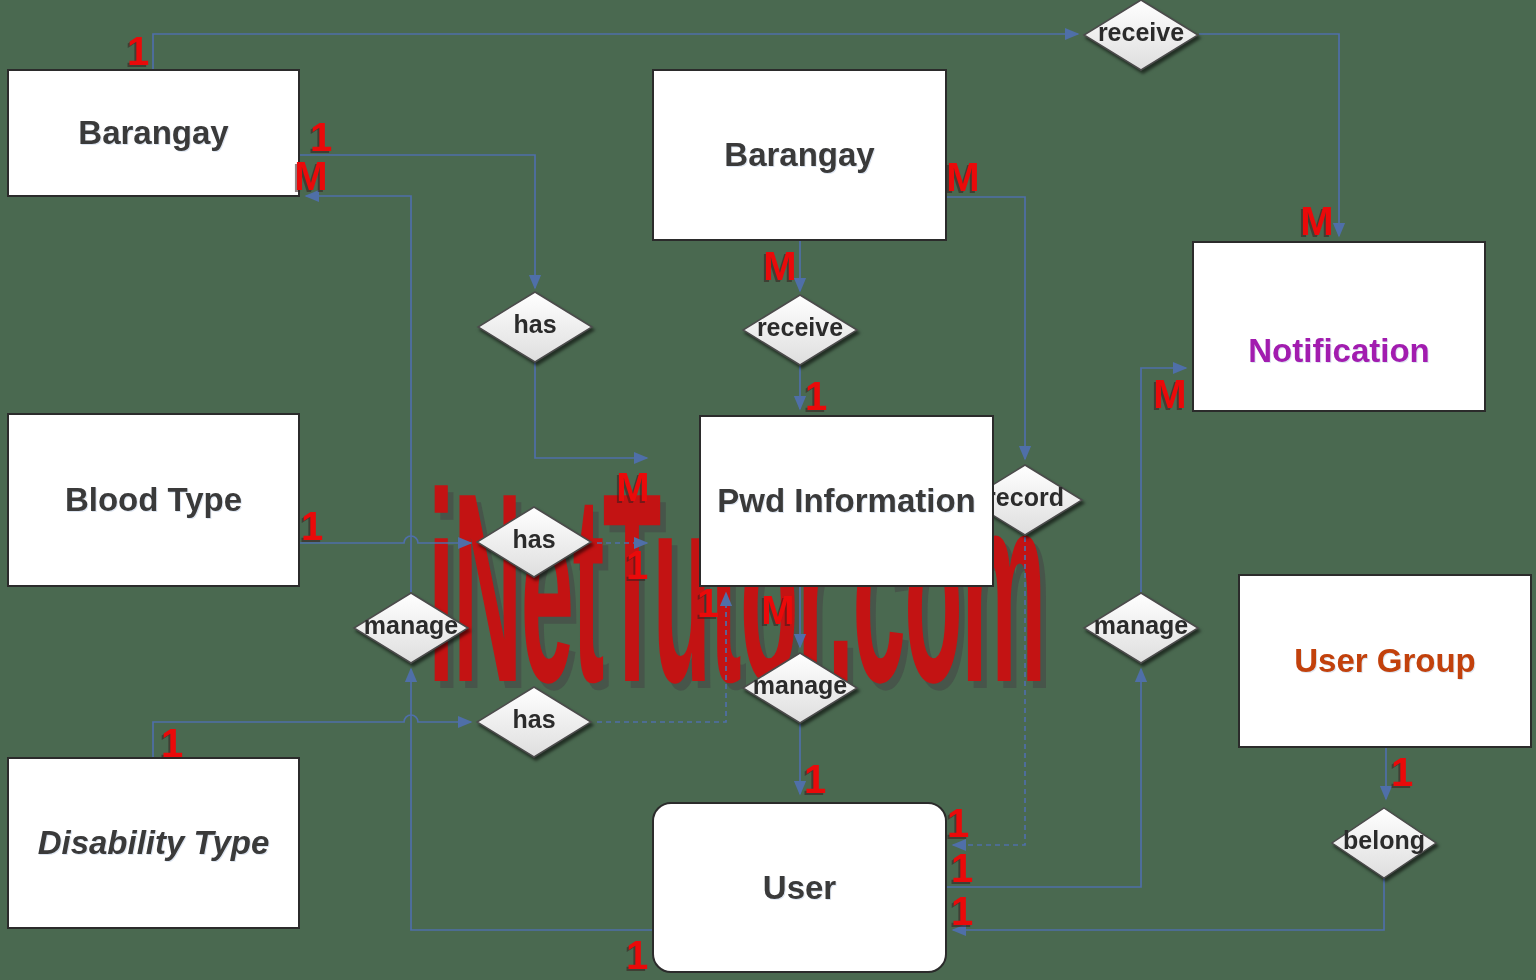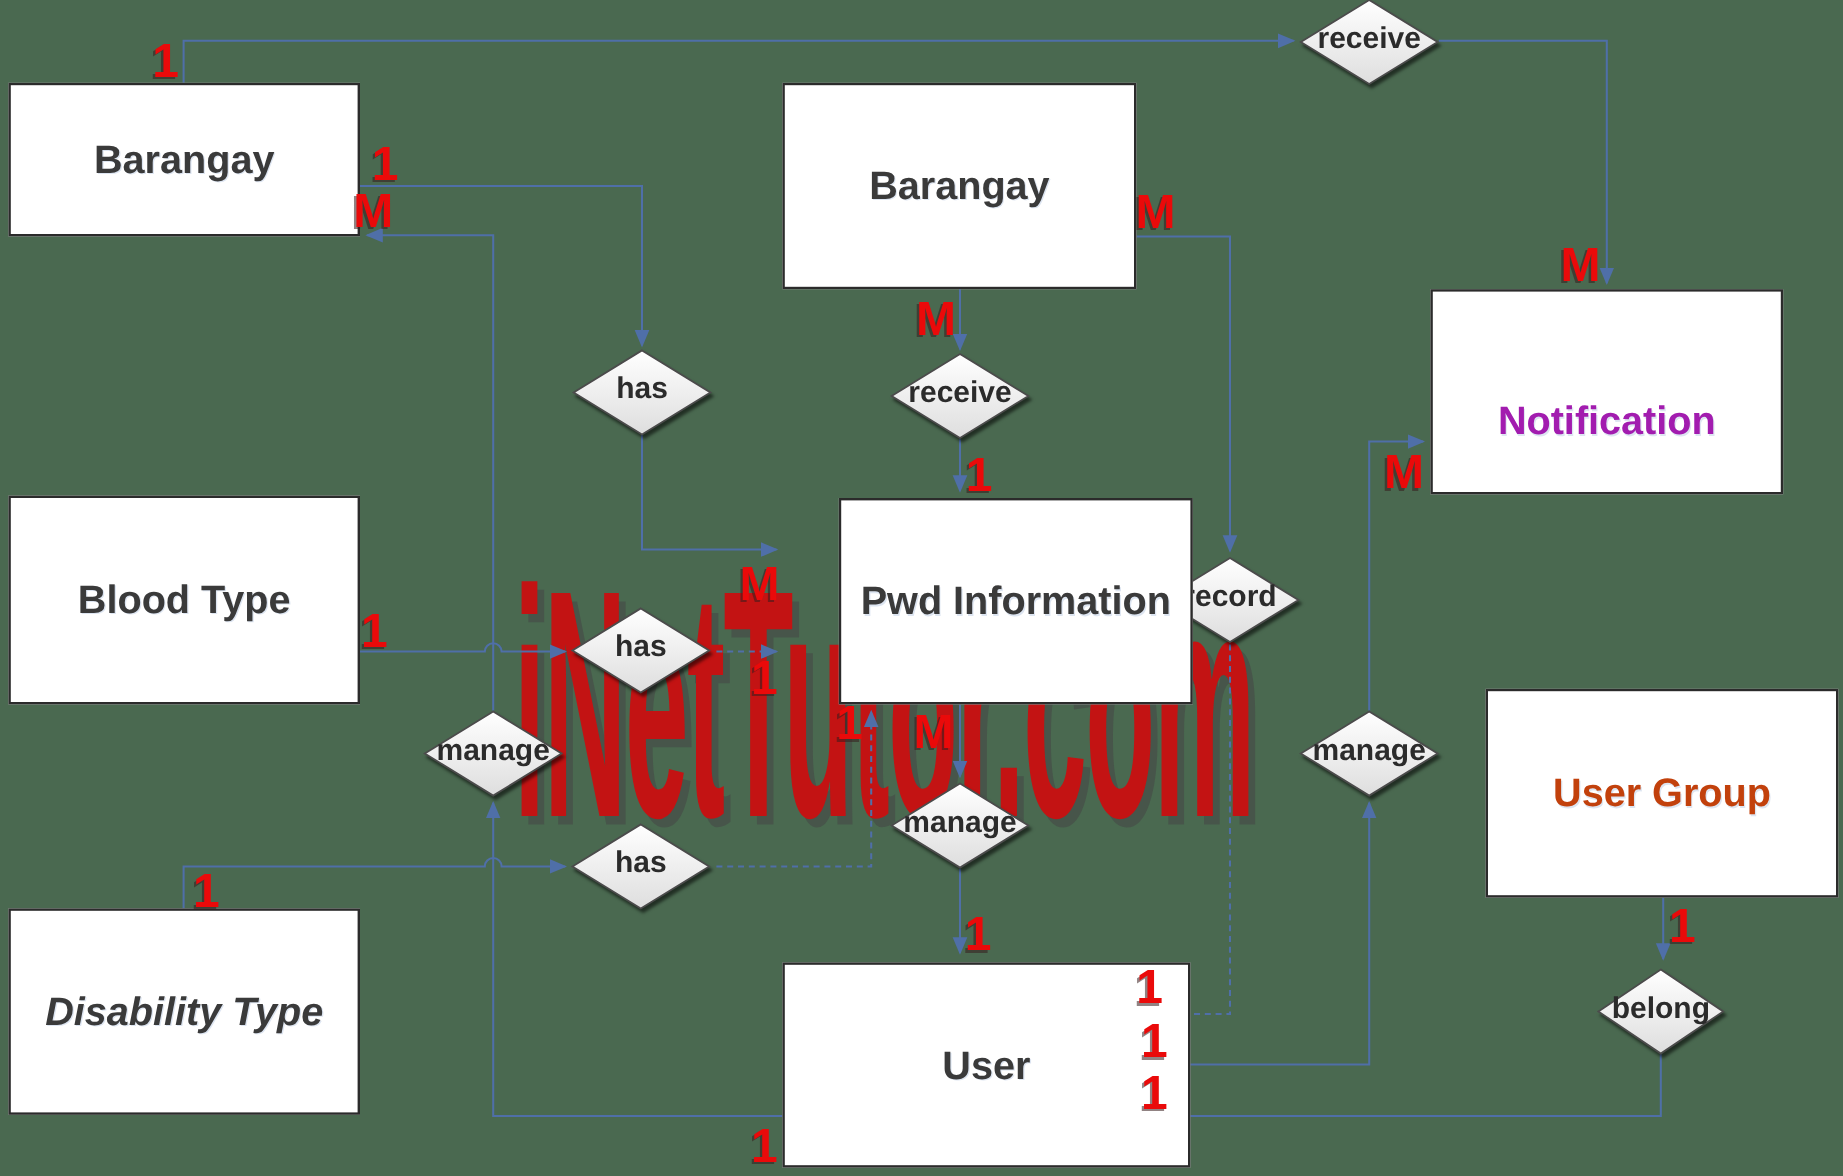--- a/index.html
+++ b/index.html
@@ -243,21 +243,21 @@
     </div>
     <div class="entity" style="left: 652px; top: 415px; width: 295px; height: 172px; border-color: rgb(43, 43, 43); margin-left: 47px;">
       <span class="elabel" style="color: rgb(58, 58, 58);">Pwd Information</span>
     </div>
     <div class="entity" style="left: 1238px; top: 574px; width: 294px; height: 174px; border-color: rgb(43, 43, 43);">
       <span class="elabel" style="color: #c2410c; text-align: right;">User Group</span>
     </div>
     <div class="entity" style="left: 7px; top: 757px; width: 293px; height: 172px; border-color: rgb(43, 43, 43); font-style: italic;">
       <span class="elabel" style="color: rgb(58, 58, 58);">Disability Type</span>
     </div>
-    <div class="entity" style="left: 652px; top: 802px; width: 340px; height: 171px; border-color: rgb(43, 43, 43);">
+    <div class="entity" style="left: 652px; top: 802px; width: 295px; height: 171px; border-color: rgb(43, 43, 43); border-radius: 19px;">
       <span class="elabel" style="color: rgb(58, 58, 58);">User</span>
     </div>
     <span class="card" style="left: 138px; top: 51px; color: rgb(234, 10, 10);">1</span>
     <span class="card" style="left: 321px; top: 137px; color: rgb(234, 10, 10);">1</span>
     <span class="card" style="left: 311px; top: 176px; color: rgb(234, 10, 10);">M</span>
     <span class="card" style="left: 963px; top: 177px; color: rgb(234, 10, 10);">M</span>
     <span class="card" style="left: 1317px; top: 221px; color: rgb(234, 10, 10);">M</span>
     <span class="card" style="left: 780px; top: 266px; color: rgb(234, 10, 10);">M</span>
     <span class="card" style="left: 1170px; top: 394px; color: rgb(234, 10, 10);">M</span>
     <span class="card" style="left: 816px; top: 396px; color: rgb(234, 10, 10);">1</span>

